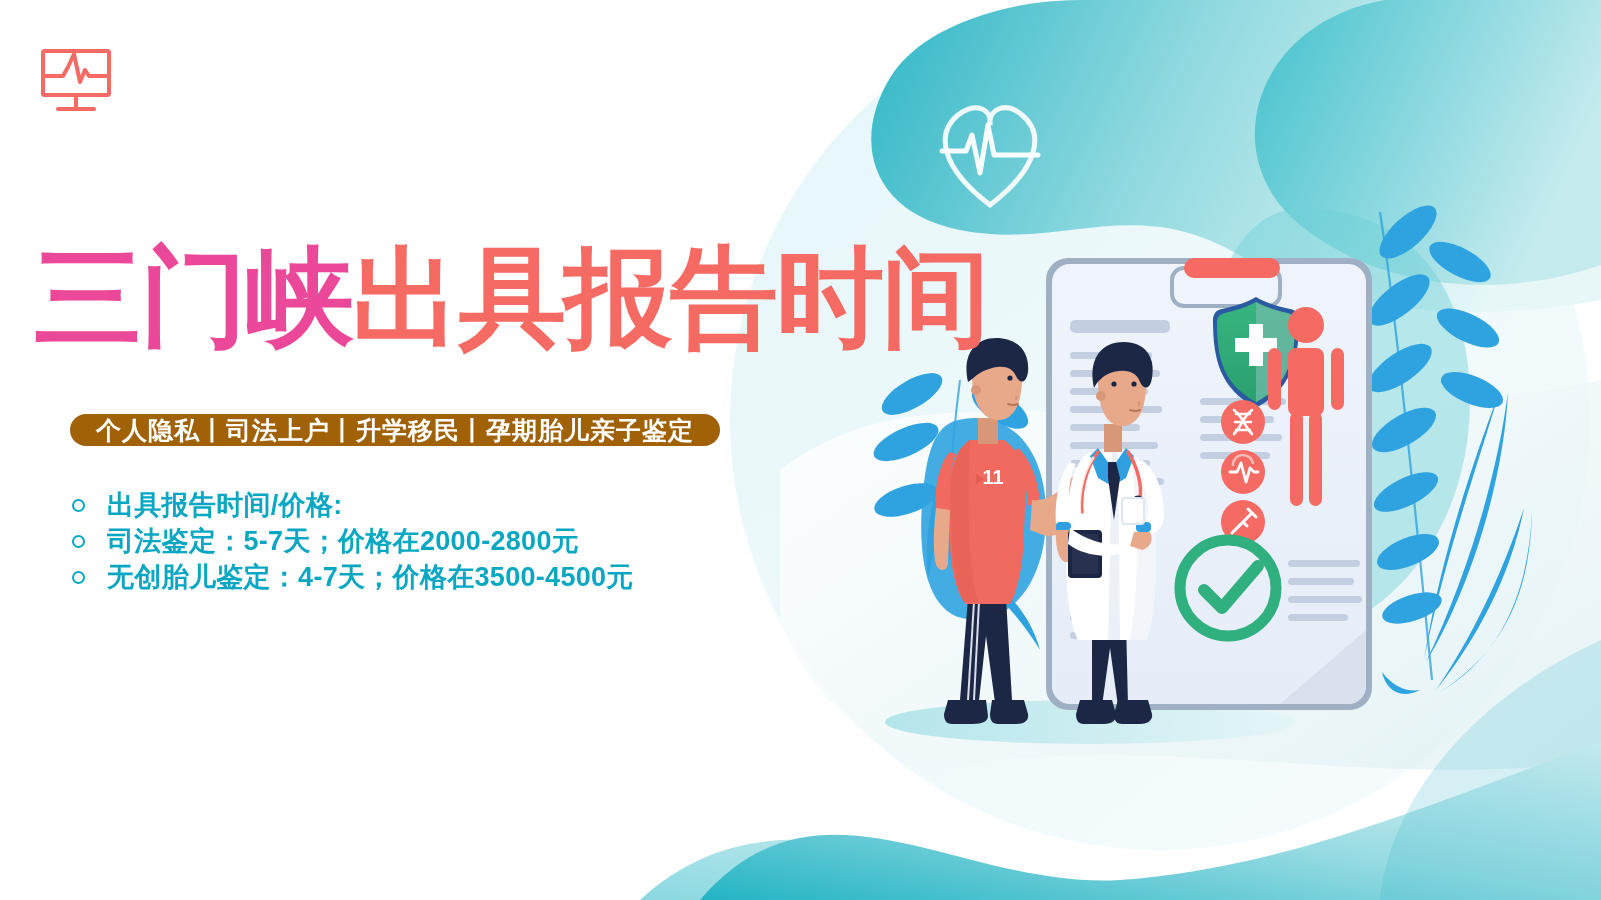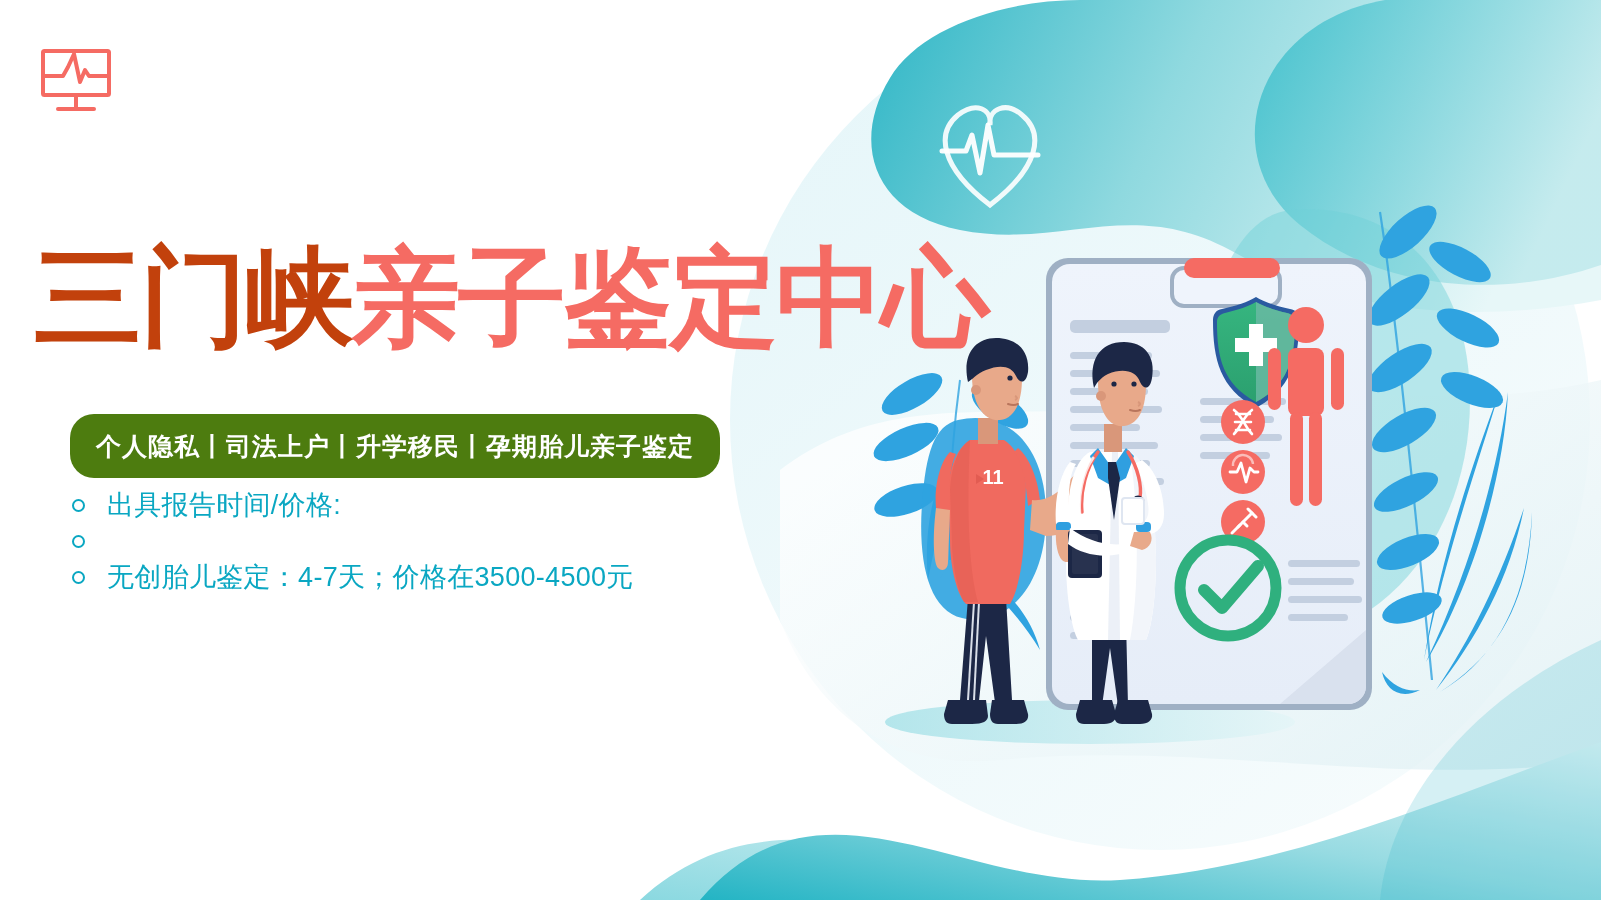--- a/index.html
+++ b/index.html
@@ -17,42 +17,42 @@
   
   .logo { position:absolute; left:40px; top:48px; width:84px; height:68px; }
 
   
   .headline {
     position:absolute; left:34px; top:240px;
     font-size:108px; line-height:1.08; font-weight:bold;
     letter-spacing:-2px; white-space:nowrap;
     font-family:"Liberation Sans","DejaVu Sans",sans-serif;
   }
-  .headline .seg-city { color:#c2410c; }
+  .headline .seg-city { color:#ec4899; }
   .headline .seg-name { color:#f56b63; }
 
   
   .pill {
     position:absolute; left:70px; top:414px;
-    height:64px; padding:0 26px;
-    background:#4d7c0f; border-radius:24px;
+    height:32px; padding:0 26px;
+    background:#a16207; border-radius:24px;
     display:flex; align-items:center;
     color:#ffffff; font-size:25px; font-weight:bold;
     letter-spacing:1px; white-space:nowrap;
   }
 
   
   .bullets { position:absolute; left:72px; top:487px; }
   .bullet-row { display:flex; align-items:center; height:36px; margin-bottom:0px; }
   .bullet-dot {
     width:13px; height:13px; border:2px solid #0aa7c2;
     border-radius:50%; flex:none; margin-right:22px;
   }
   .bullet-text {
-    color:#0aa7c2; font-size:27px; font-weight:normal;
+    color:#0aa7c2; font-size:27px; font-weight:bold;
     white-space:nowrap; letter-spacing:0.3px;
   }
 </style>
 </head>
 <body>
 
 <div id="stage">
 
   <svg class="bg-layer" viewBox="0 0 1601 900" preserveAspectRatio="none">
     <defs>
@@ -408,34 +408,35 @@
   </svg>
 
   <svg class="logo" viewBox="0 0 84 68">
     <rect x="3" y="3" width="66" height="44" rx="1.5" fill="none" stroke="#f56b63" stroke-width="4"></rect>
     <polyline points="5,28 23,28 28,19 34,6 40,34 45,22 49,28 67,28" fill="none" stroke="#f56b63" stroke-width="4" stroke-linecap="round" stroke-linejoin="round"></polyline>
     <line x1="36" y1="48" x2="36" y2="59" stroke="#f56b63" stroke-width="4"></line>
     <line x1="18" y1="61" x2="54" y2="61" stroke="#f56b63" stroke-width="4" stroke-linecap="round"></line>
   </svg>
 
   <div class="headline">
-    <span class="seg-city">三门峡</span><span class="seg-name">亲子鉴定中心</span>
+    <span class="seg-city">三门峡</span><span class="seg-name">出具报告时间</span>
   </div>
 
   <div class="pill">
     <span>个人隐私丨司法上户丨升学移民丨孕期胎儿亲子鉴定</span>
   </div>
 
   <div class="bullets">
     <div class="bullet-row">
       <span class="bullet-dot"></span>
       <span class="bullet-text">出具报告时间/价格:</span>
     </div>
     <div class="bullet-row">
       <span class="bullet-dot"></span>
+      <span class="bullet-text">司法鉴定：5-7天；价格在2000-2800元</span>
     </div>
     <div class="bullet-row">
       <span class="bullet-dot"></span>
       <span class="bullet-text">无创胎儿鉴定：4-7天；价格在3500-4500元</span>
     </div>
   </div>
 
 </div>
 
 </body></html>

